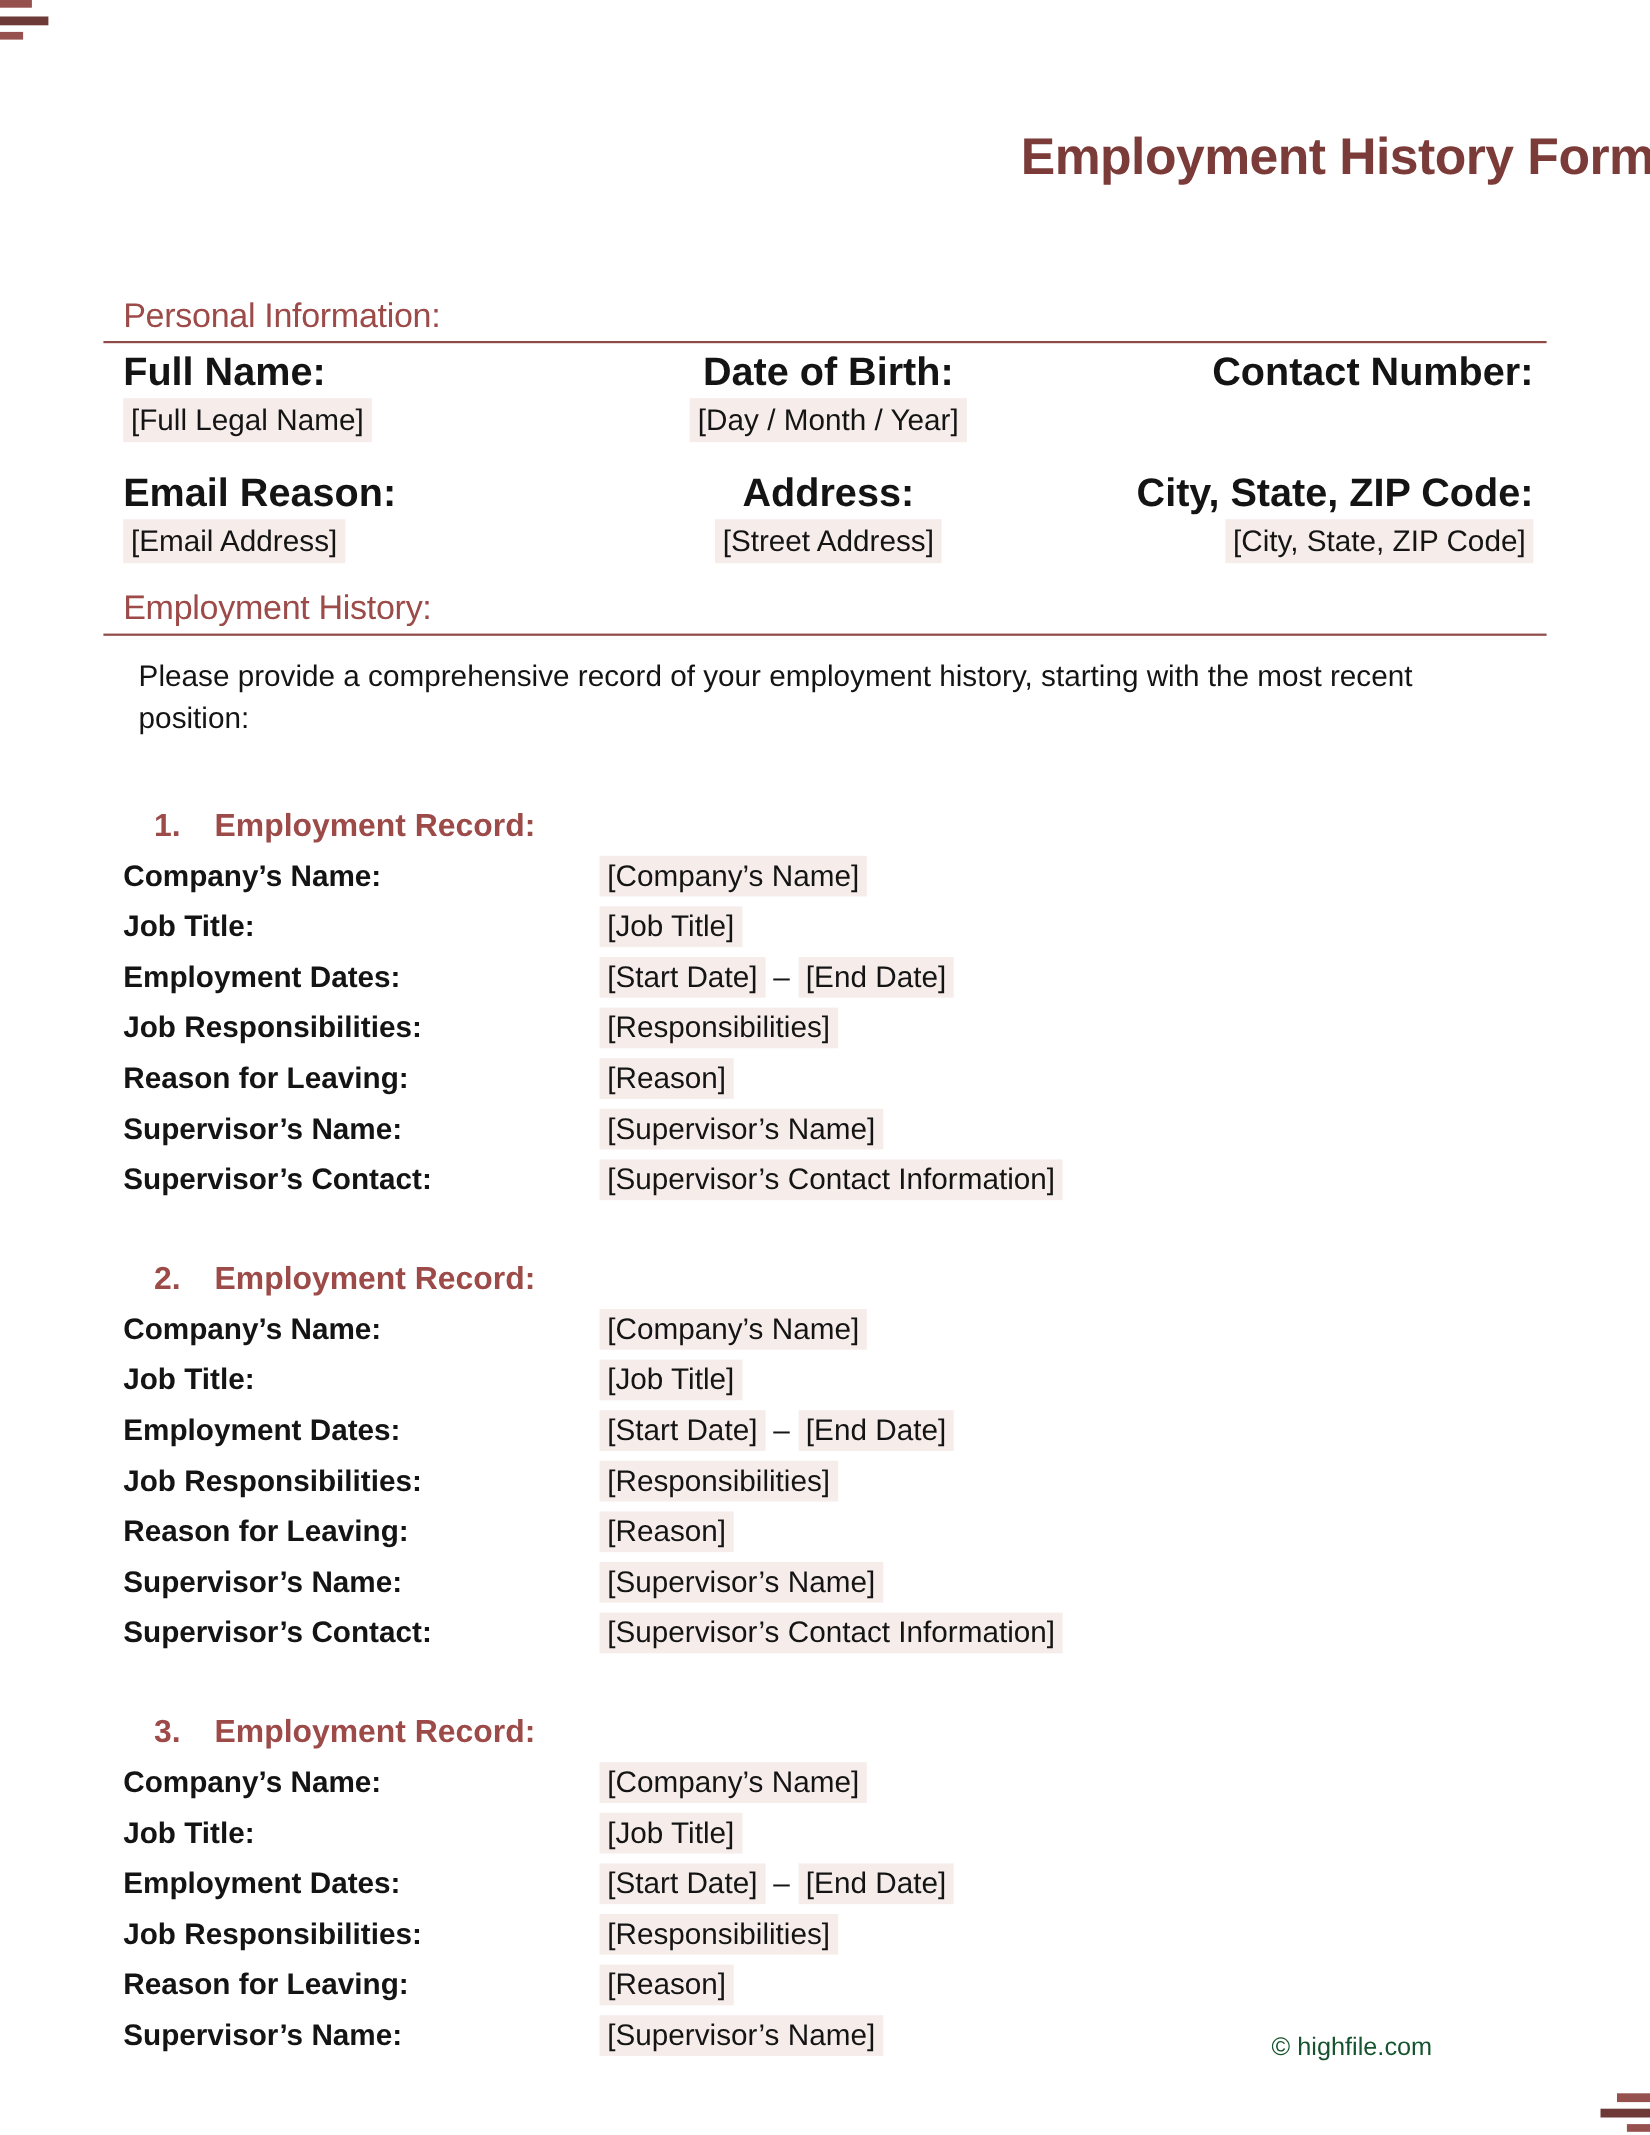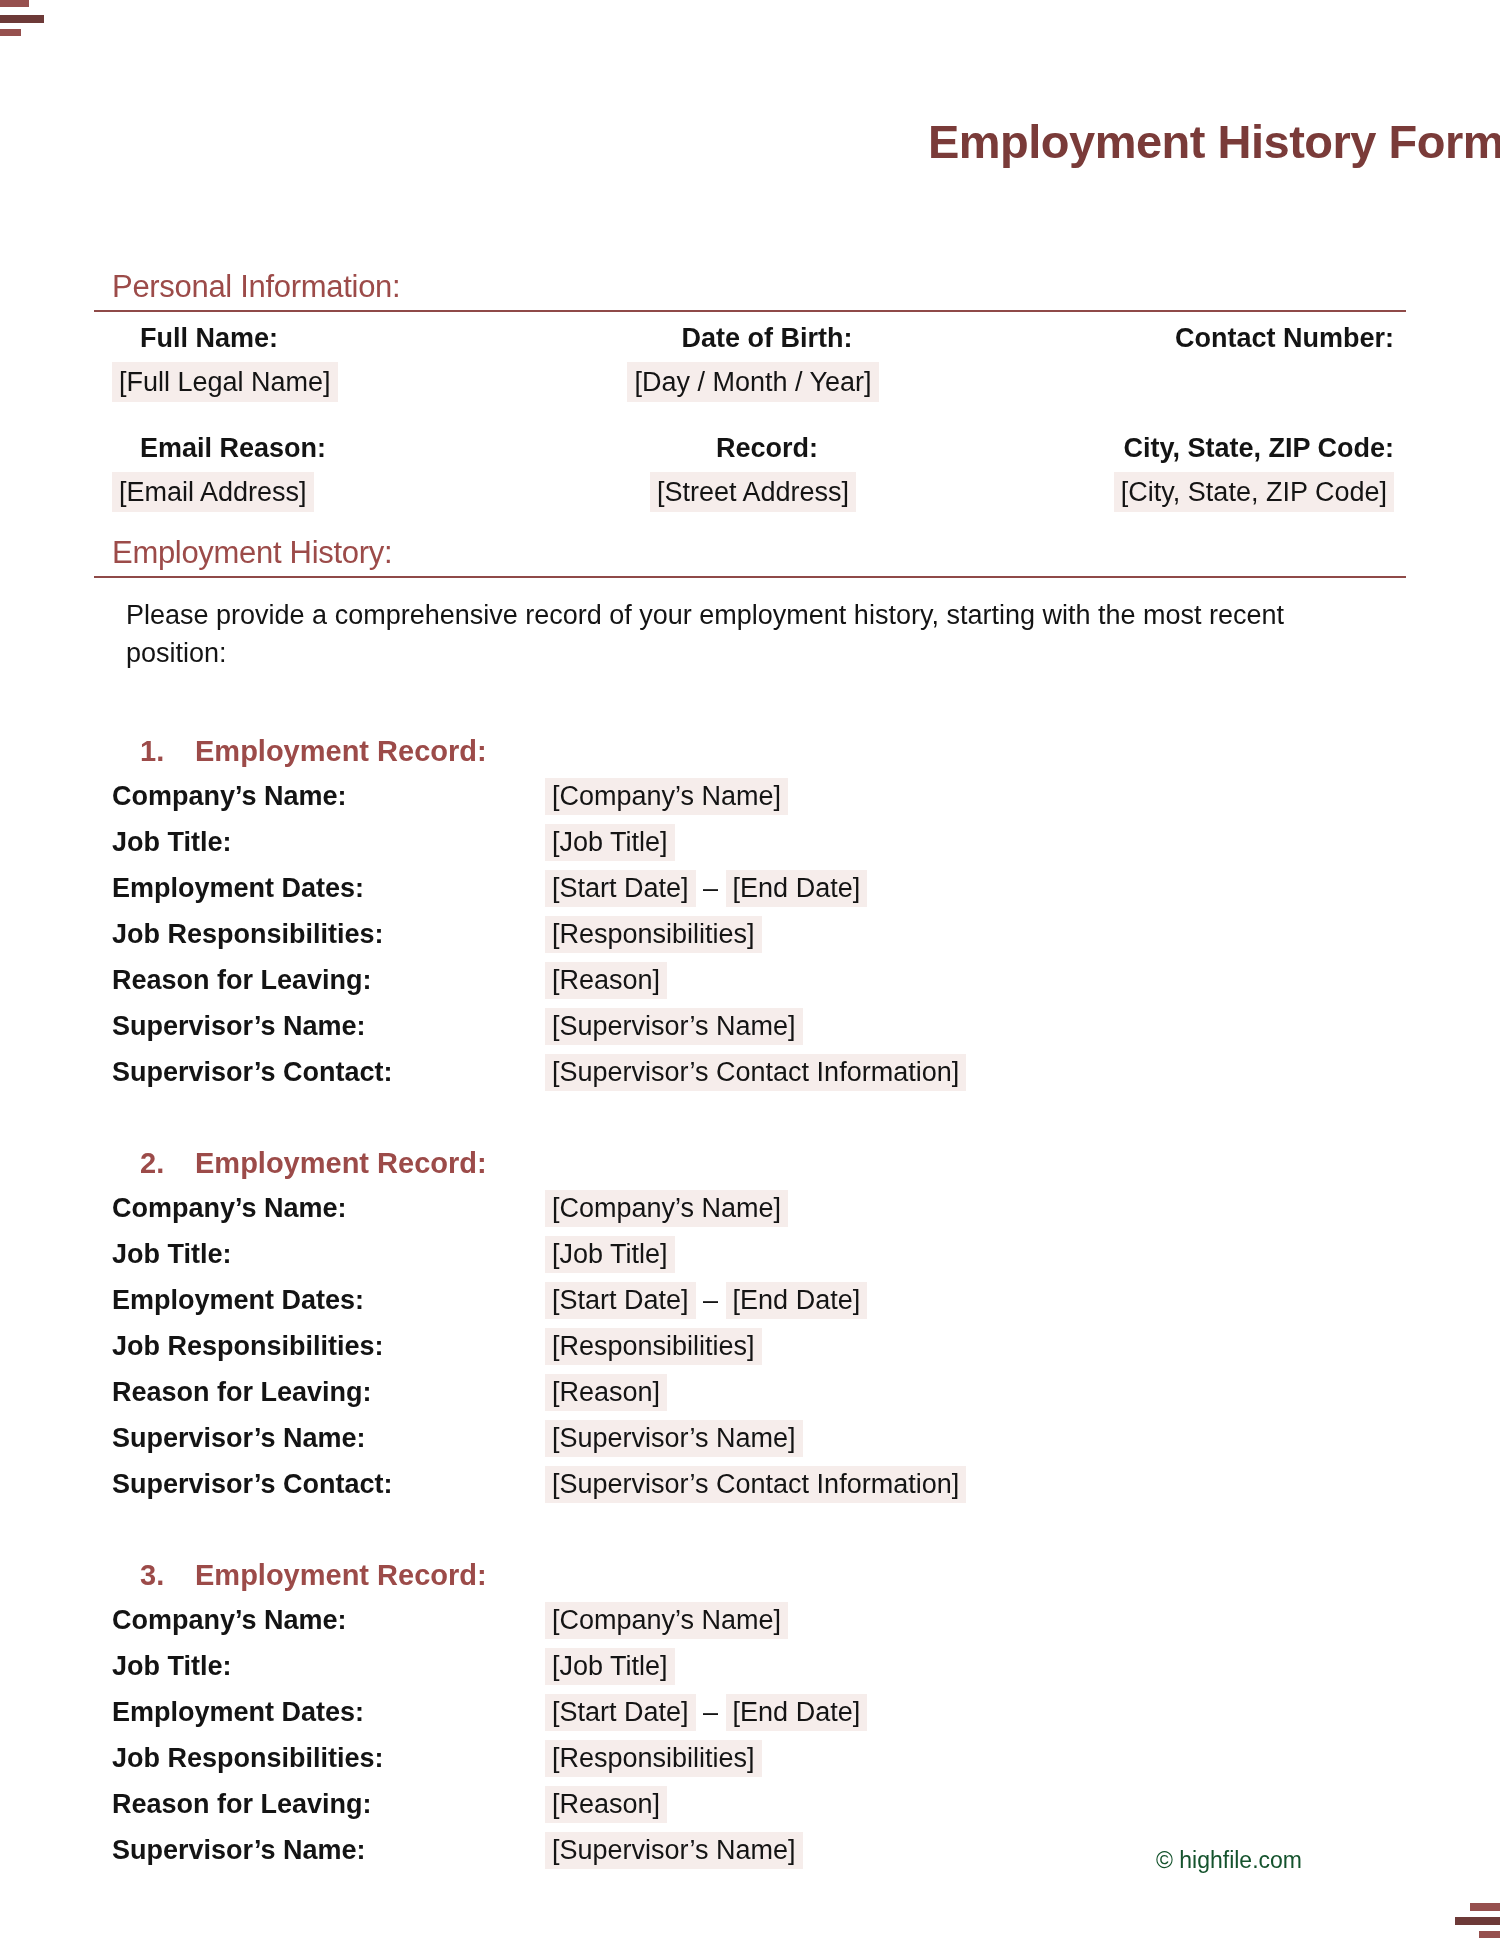--- a/index.html
+++ b/index.html
@@ -43,21 +43,21 @@
   #employment-heading{top:533px;}
 
   .pi-grid{
     position:absolute;top:318px;left:112px;width:1282px;
     display:grid;grid-template-columns:1fr 1fr 1fr;row-gap:26px;column-gap:10px;
   }
   .pi-cell{display:block;}
   .pi-cell.align-left{text-align:left;}
   .pi-cell.align-center{text-align:center;}
   .pi-cell.align-right{text-align:right;}
-  .pi-label{font-weight:700;font-size:27px;line-height:40px;margin-left:28px;}
+  .pi-label{font-weight:700;font-size:36px;line-height:40px;}
   .pi-value{margin-top:4px;font-size:27px;line-height:34px;}
   .hl{background:var(--hl);padding:3px 7px;display:inline-block;}
 
   .intro{
     position:absolute;top:582px;left:112px;width:1240px;margin:14px;
     font-size:27px;line-height:38px;
   }
 
   .records{position:absolute;top:683px;left:112px;width:1282px;}
   .record + .record{margin-top:18px;}
@@ -98,21 +98,21 @@
         <div class="pi-value"><span class="hl">[Day / Month / Year]</span></div>
       </div>
       <div class="pi-cell align-right">
         <div class="pi-label">Contact Number:</div>
       </div>
       <div class="pi-cell align-left">
         <div class="pi-label">Email Reason:</div>
         <div class="pi-value"><span class="hl">[Email Address]</span></div>
       </div>
       <div class="pi-cell align-center">
-        <div class="pi-label">Record:</div>
+        <div class="pi-label">Address:</div>
         <div class="pi-value"><span class="hl">[Street Address]</span></div>
       </div>
       <div class="pi-cell align-right">
         <div class="pi-label">City, State, ZIP Code:</div>
         <div class="pi-value"><span class="hl">[City, State, ZIP Code]</span></div>
       </div>
     </div>
 
   <h2 class="section-heading" id="employment-heading">Employment History:</h2>
   <p class="intro">Please provide a comprehensive record of your employment history, starting with the most recent position:</p>

